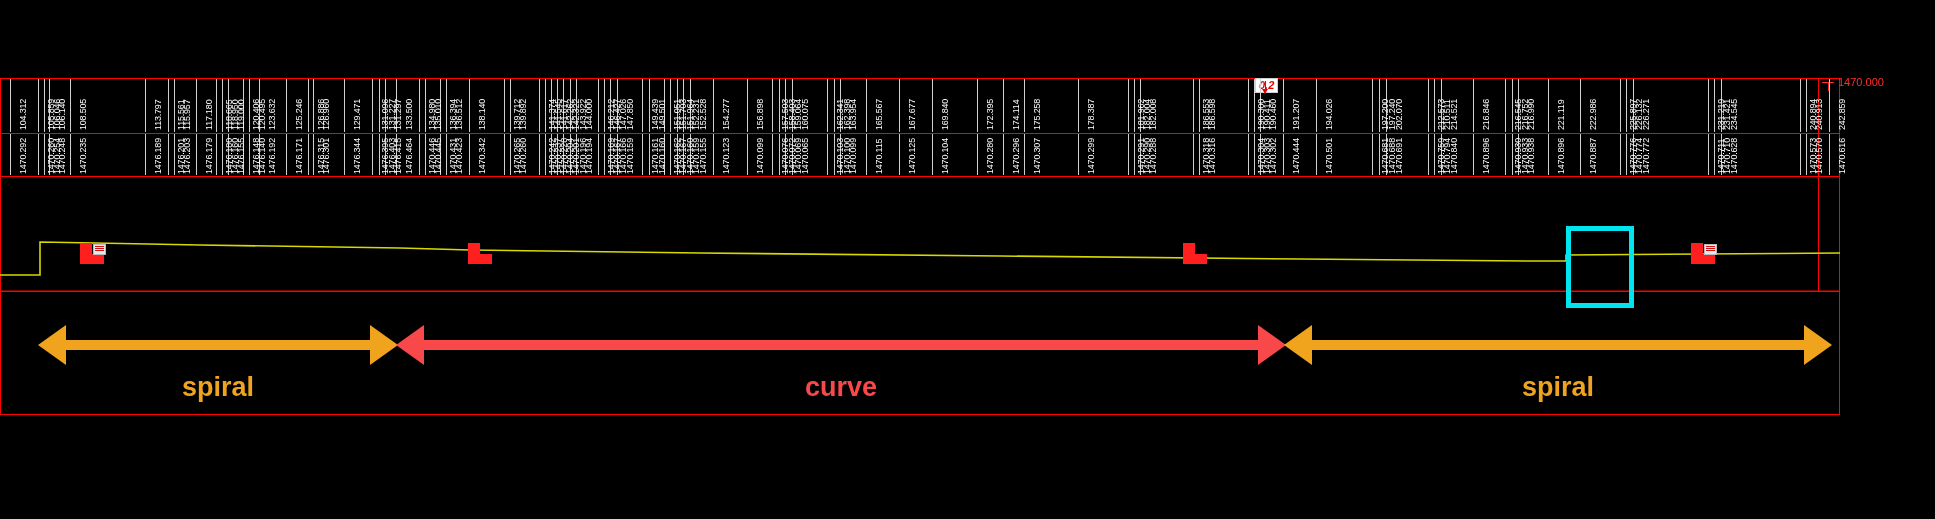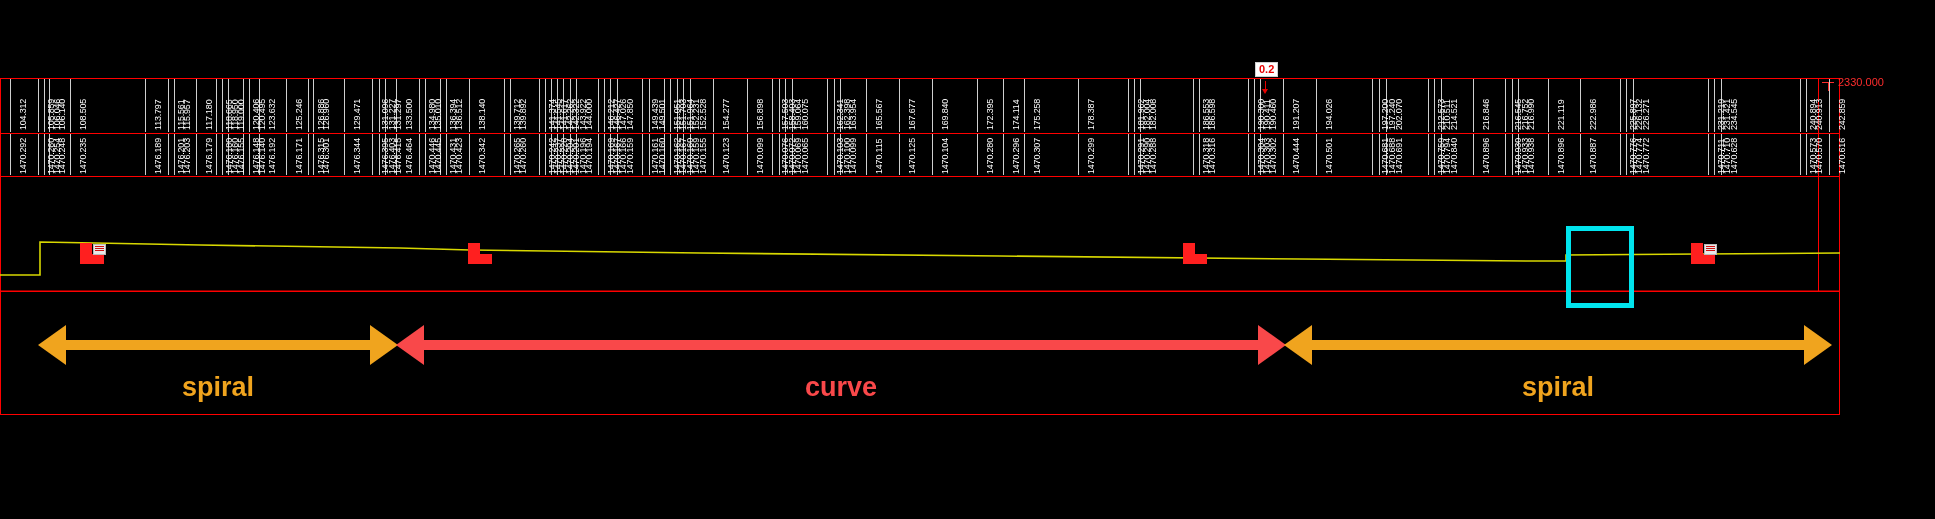--- a/index.html
+++ b/index.html
@@ -65,23 +65,23 @@
   <div class="hline" style="left:0;top:176px;width:1840px;"></div>
   <div class="hline" style="left:0;top:291px;width:1840px;"></div>
   <div class="hline" style="left:0;top:414px;width:1840px;"></div>
 
   <div class="vline" style="left:0;top:78px;height:336px;"></div>
   <div class="vline" style="left:1839px;top:78px;height:336px;"></div>
   <div class="vline" style="left:1818px;top:78px;height:213px;"></div>
 
   <div class="elev-tick" style="left:1828px;top:82px;width:1px;height:9px;"></div>
   <div class="elev-tick" style="left:1822px;top:82px;width:12px;height:1px;"></div>
-  <div class="elev" style="left:1838px;top:76px;">2330.000</div>
-
-  <div class="callout" style="left:1255px;top:62px;">0.2</div>
+  <div class="elev" style="left:1838px;top:76px;">1470.000</div>
+
+  <div class="callout" style="left:1255px;top:78px;font-style:italic;">0.2</div>
   <div class="callout-stem" style="left:1265px;top:81px;height:9px;"></div>
   <div class="callout-head" style="left:1262px;top:89px;"></div>
 
   <div class="band" style="top:79px;height:54px;">
     <div id="ticks-top">
         <div class="tick" style="left: 10px; top: 0px; height: 53px;"></div>
         <div class="tick" style="left: 38px; top: 0px; height: 53px;"></div>
         <div class="tick" style="left: 44px; top: 0px; height: 53px;"></div>
         <div class="tick" style="left: 49px; top: 0px; height: 53px;"></div>
         <div class="tick" style="left: 70px; top: 0px; height: 53px;"></div>

